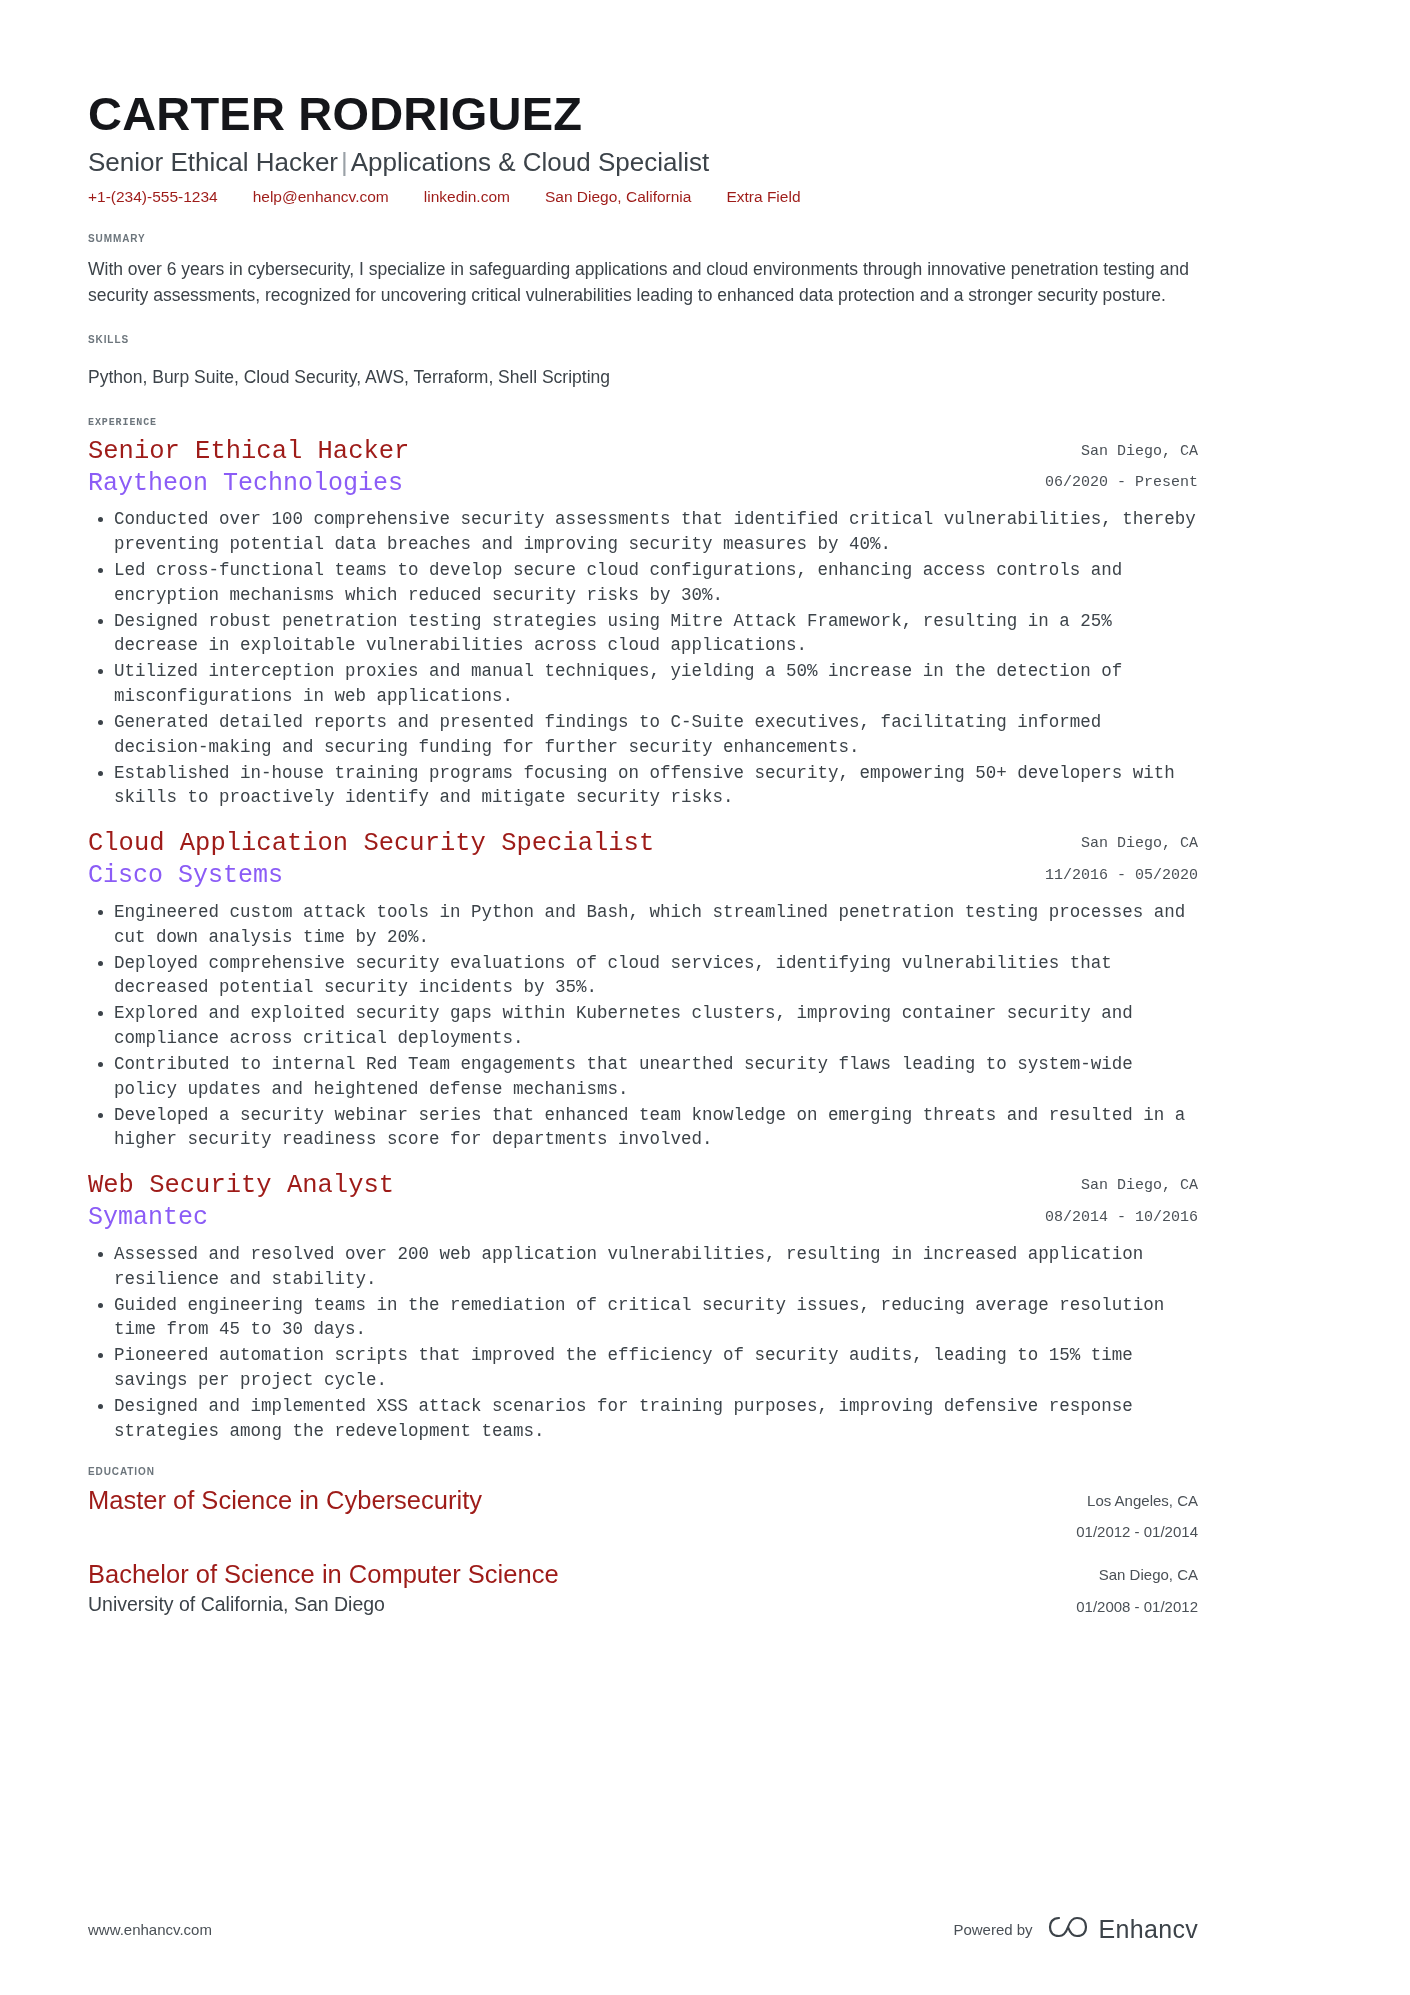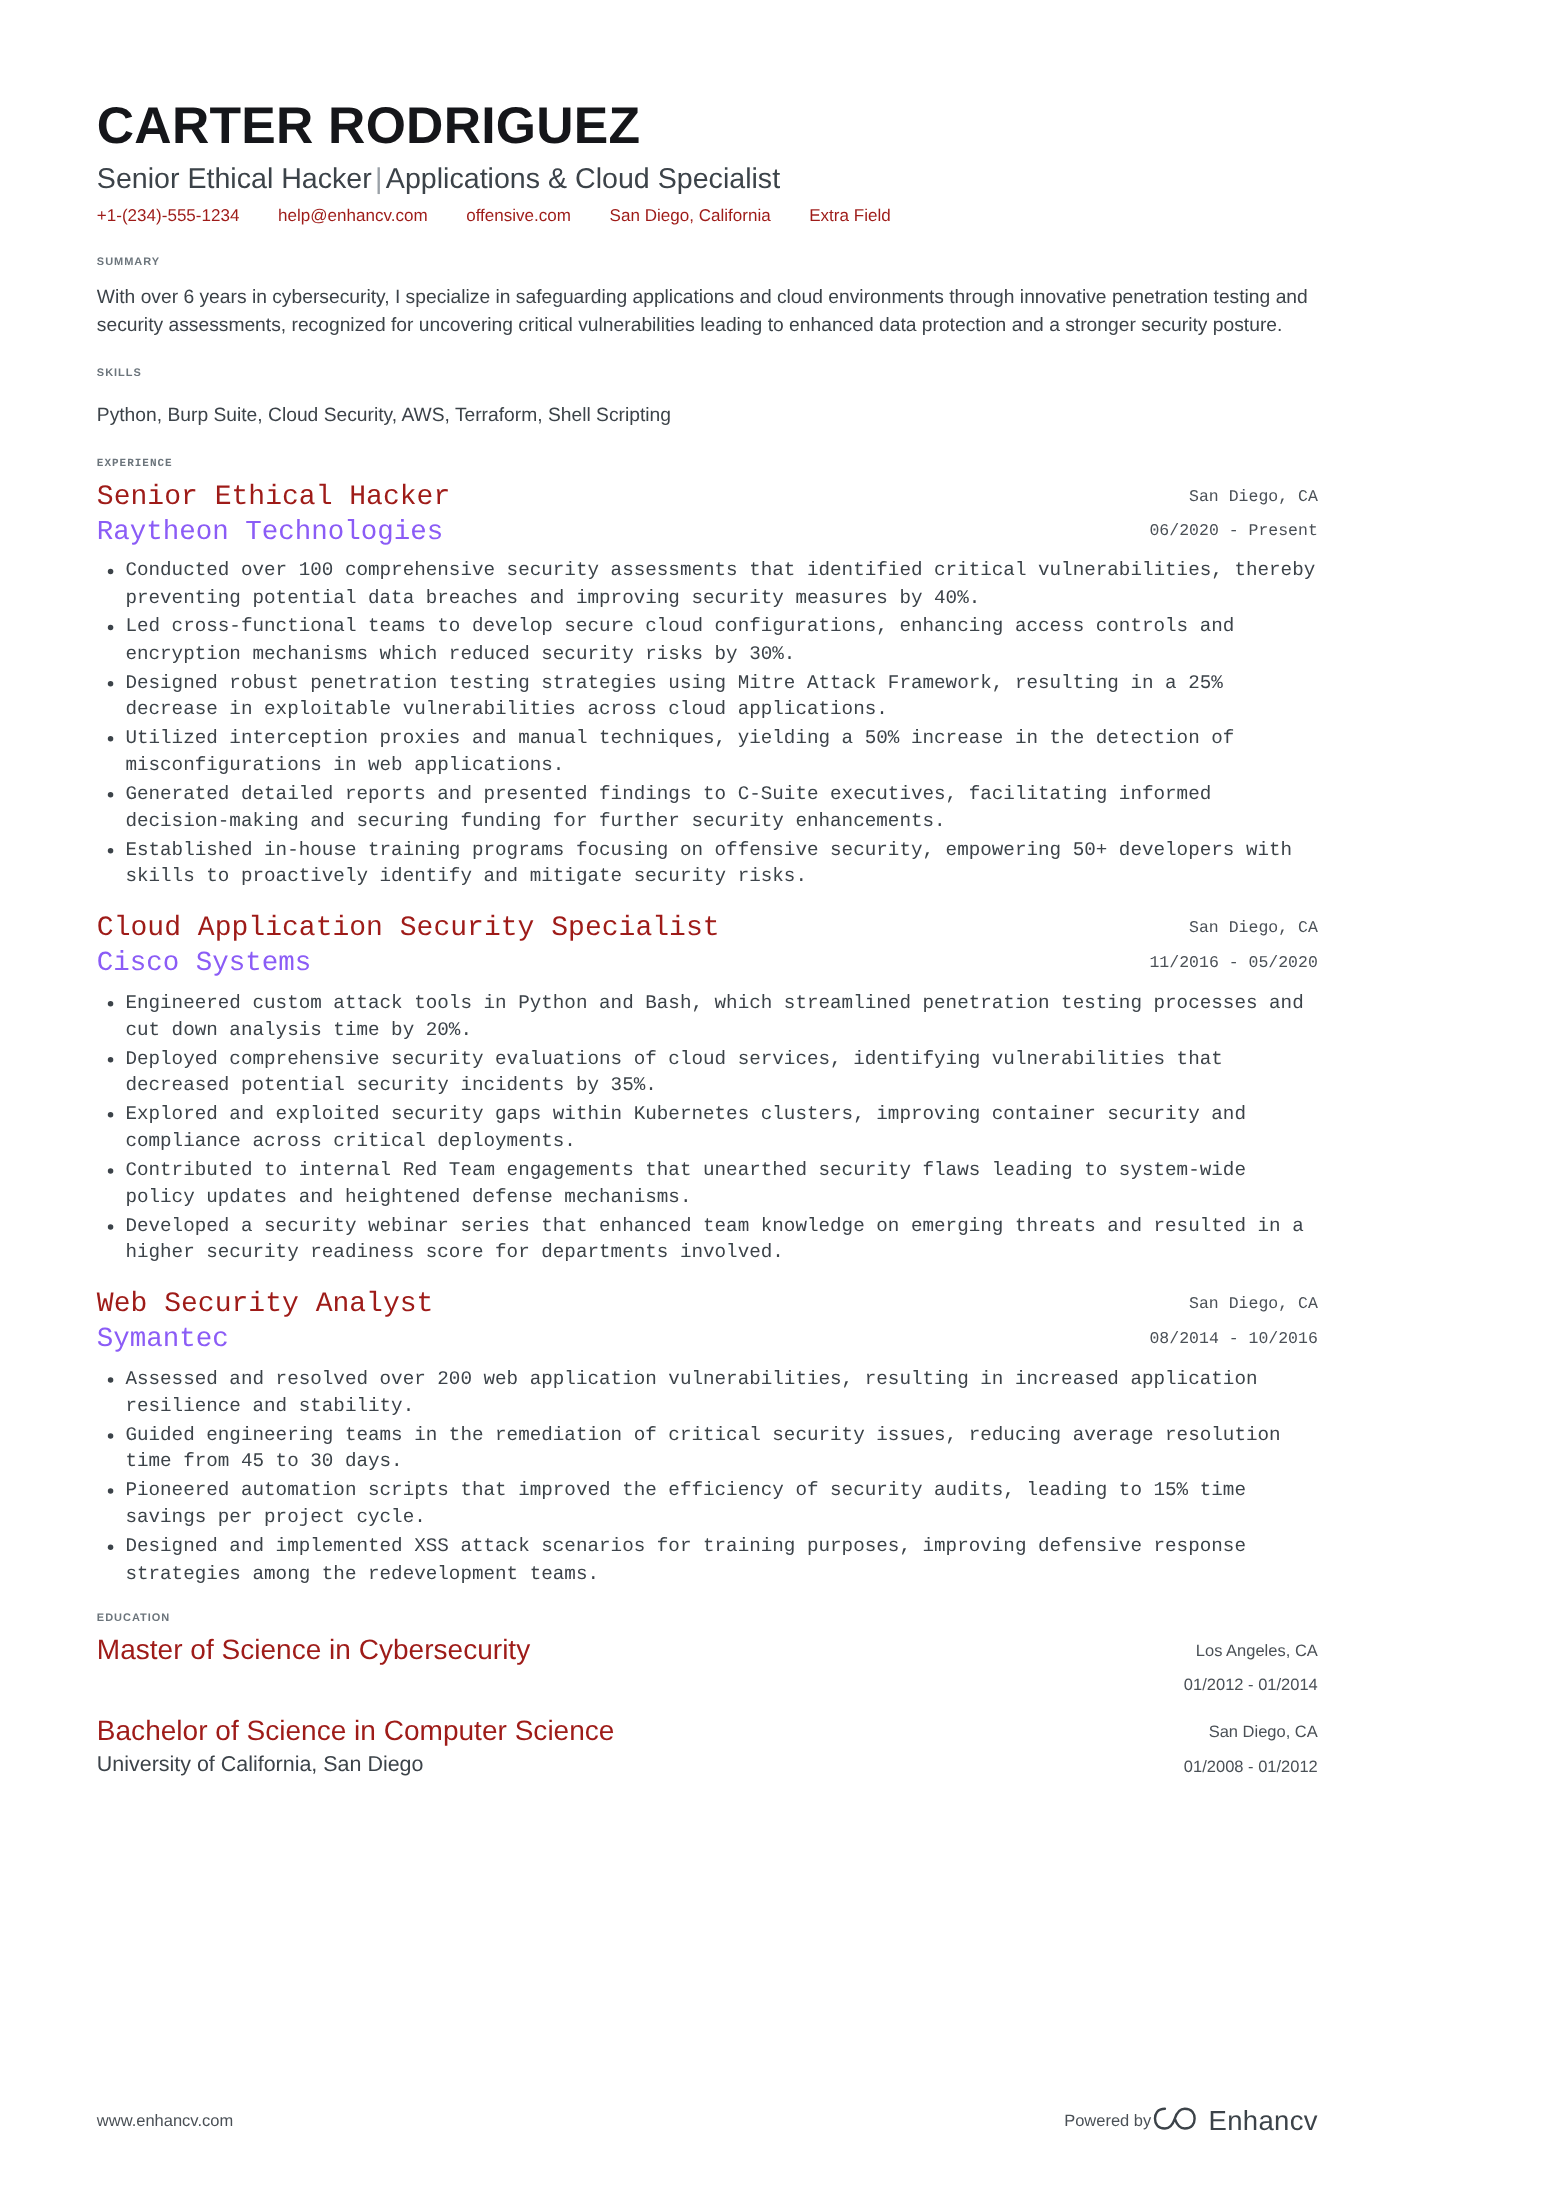--- a/index.html
+++ b/index.html
@@ -153,20 +153,21 @@
     justify-content: space-between;
     align-items: center;
   }
   .footer-url {
     font-size: 15px;
     color: #4a5056;
   }
   .footer-right {
     display: flex;
     align-items: center;
+    gap: 14px;
   }
   .powered {
     font-size: 15px;
     color: #4a5056;
   }
   .brand {
     display: flex;
     align-items: center;
     gap: 10px;
   }
@@ -182,21 +183,21 @@
 <div class="page">
 
   <div>
     <div class="name">CARTER RODRIGUEZ</div>
     <div class="headline">
       <span>Senior Ethical Hacker</span><span class="bar">|</span><span>Applications &amp; Cloud Specialist</span>
     </div>
     <div class="contact" id="contact-row">
         <span class="citem">+1-(234)-555-1234</span>
         <span class="citem">help@enhancv.com</span>
-        <span class="citem">offensive.com</span>
+        <span class="citem">linkedin.com</span>
         <span class="citem">San Diego, California</span>
         <span class="citem">Extra Field</span>
       </div>
   </div>
 
   <div class="sec">
     <div class="sec-head">SUMMARY</div>
     <div class="body-text">With over 6 years in cybersecurity, I specialize in safeguarding applications and cloud environments through innovative penetration testing and security assessments, recognized for uncovering critical vulnerabilities leading to enhanced data protection and a stronger security posture.</div>
   </div>
 

